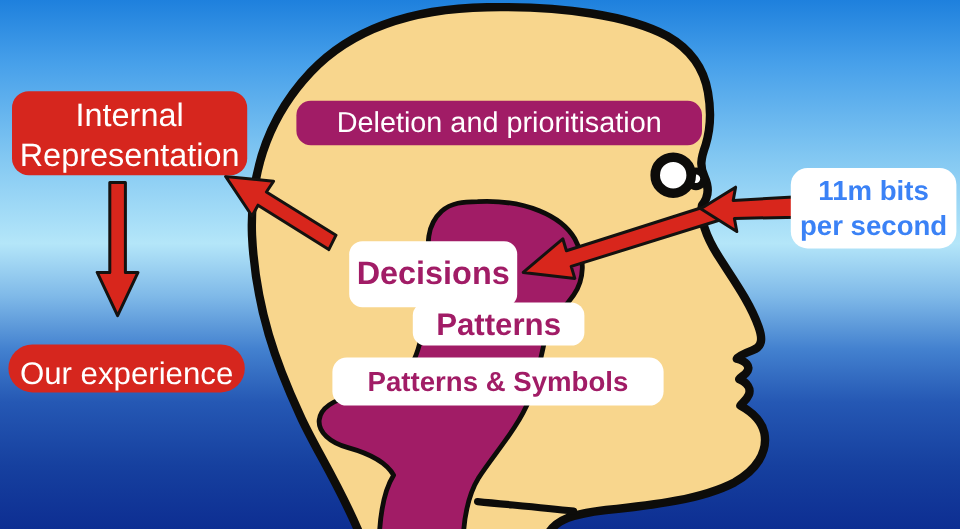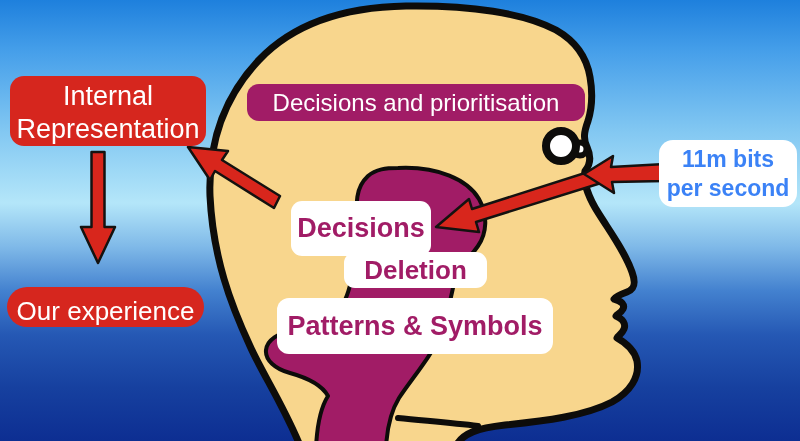--- a/index.html
+++ b/index.html
@@ -18,21 +18,21 @@
   }
   .redbox  { background:#d6261e; color:#ffffff;justify-content:flex-end; }
   .magbox  { background:#a11c66; color:#ffffff; }
   .whitebox{ background:#ffffff; color:#a11c66; font-weight:700; }
 
   .ir  { left:10px;  top:76px;  width:196px; height:70px; border-radius:14px; font-size:27px; line-height:33px; }
   .oe  { left:7px;   top:287px; width:197px; height:40px; border-radius:20px; font-size:26px; }
   .del { left:247px; top:84px;  width:338px; height:37px; border-radius:12px; font-size:24px; }
   .dec { left:291px; top:201px; width:140px; height:55px; border-radius:11px; font-size:27px; }
   .mem { left:344px; top:252px; width:143px; height:36px; border-radius:11px; font-size:26px; }
-  .pat { left:277px; top:298px; width:276px; height:56px; border-radius:12px; font-size:27px; }
+  .pat { left:277px; top:298px; width:276px; height:40px; border-radius:12px; font-size:23px; }
   .bits{ left:659px; top:140px; width:138px; height:67px; border-radius:14px; font-size:23px; line-height:29px; font-weight:700; color:#3b82f6; background:#ffffff; }
 </style>
 </head>
 <body>
 
 <div class="stage">
 
   <svg width="800" height="441" viewBox="0 0 800 441" aria-hidden="true">
 
     <path d="M 301 448
@@ -93,29 +93,29 @@
   <div class="box redbox ir">
     <span>Internal</span>
     <span>Representation</span>
   </div>
 
   <div class="box redbox oe">
     <span>Our experience</span>
   </div>
 
   <div class="box magbox del">
-    <span>Decisions and prioritisation</span>
+    <span>Deletion and prioritisation</span>
   </div>
 
   <div class="box whitebox dec">
     <span>Decisions</span>
   </div>
 
   <div class="box whitebox mem">
-    <span>Deletion</span>
+    <span>Patterns</span>
   </div>
 
   <div class="box whitebox pat">
     <span>Patterns &amp; Symbols</span>
   </div>
 
   <div class="box bits">
     <span>11m bits</span>
     <span>per second</span>
   </div>

